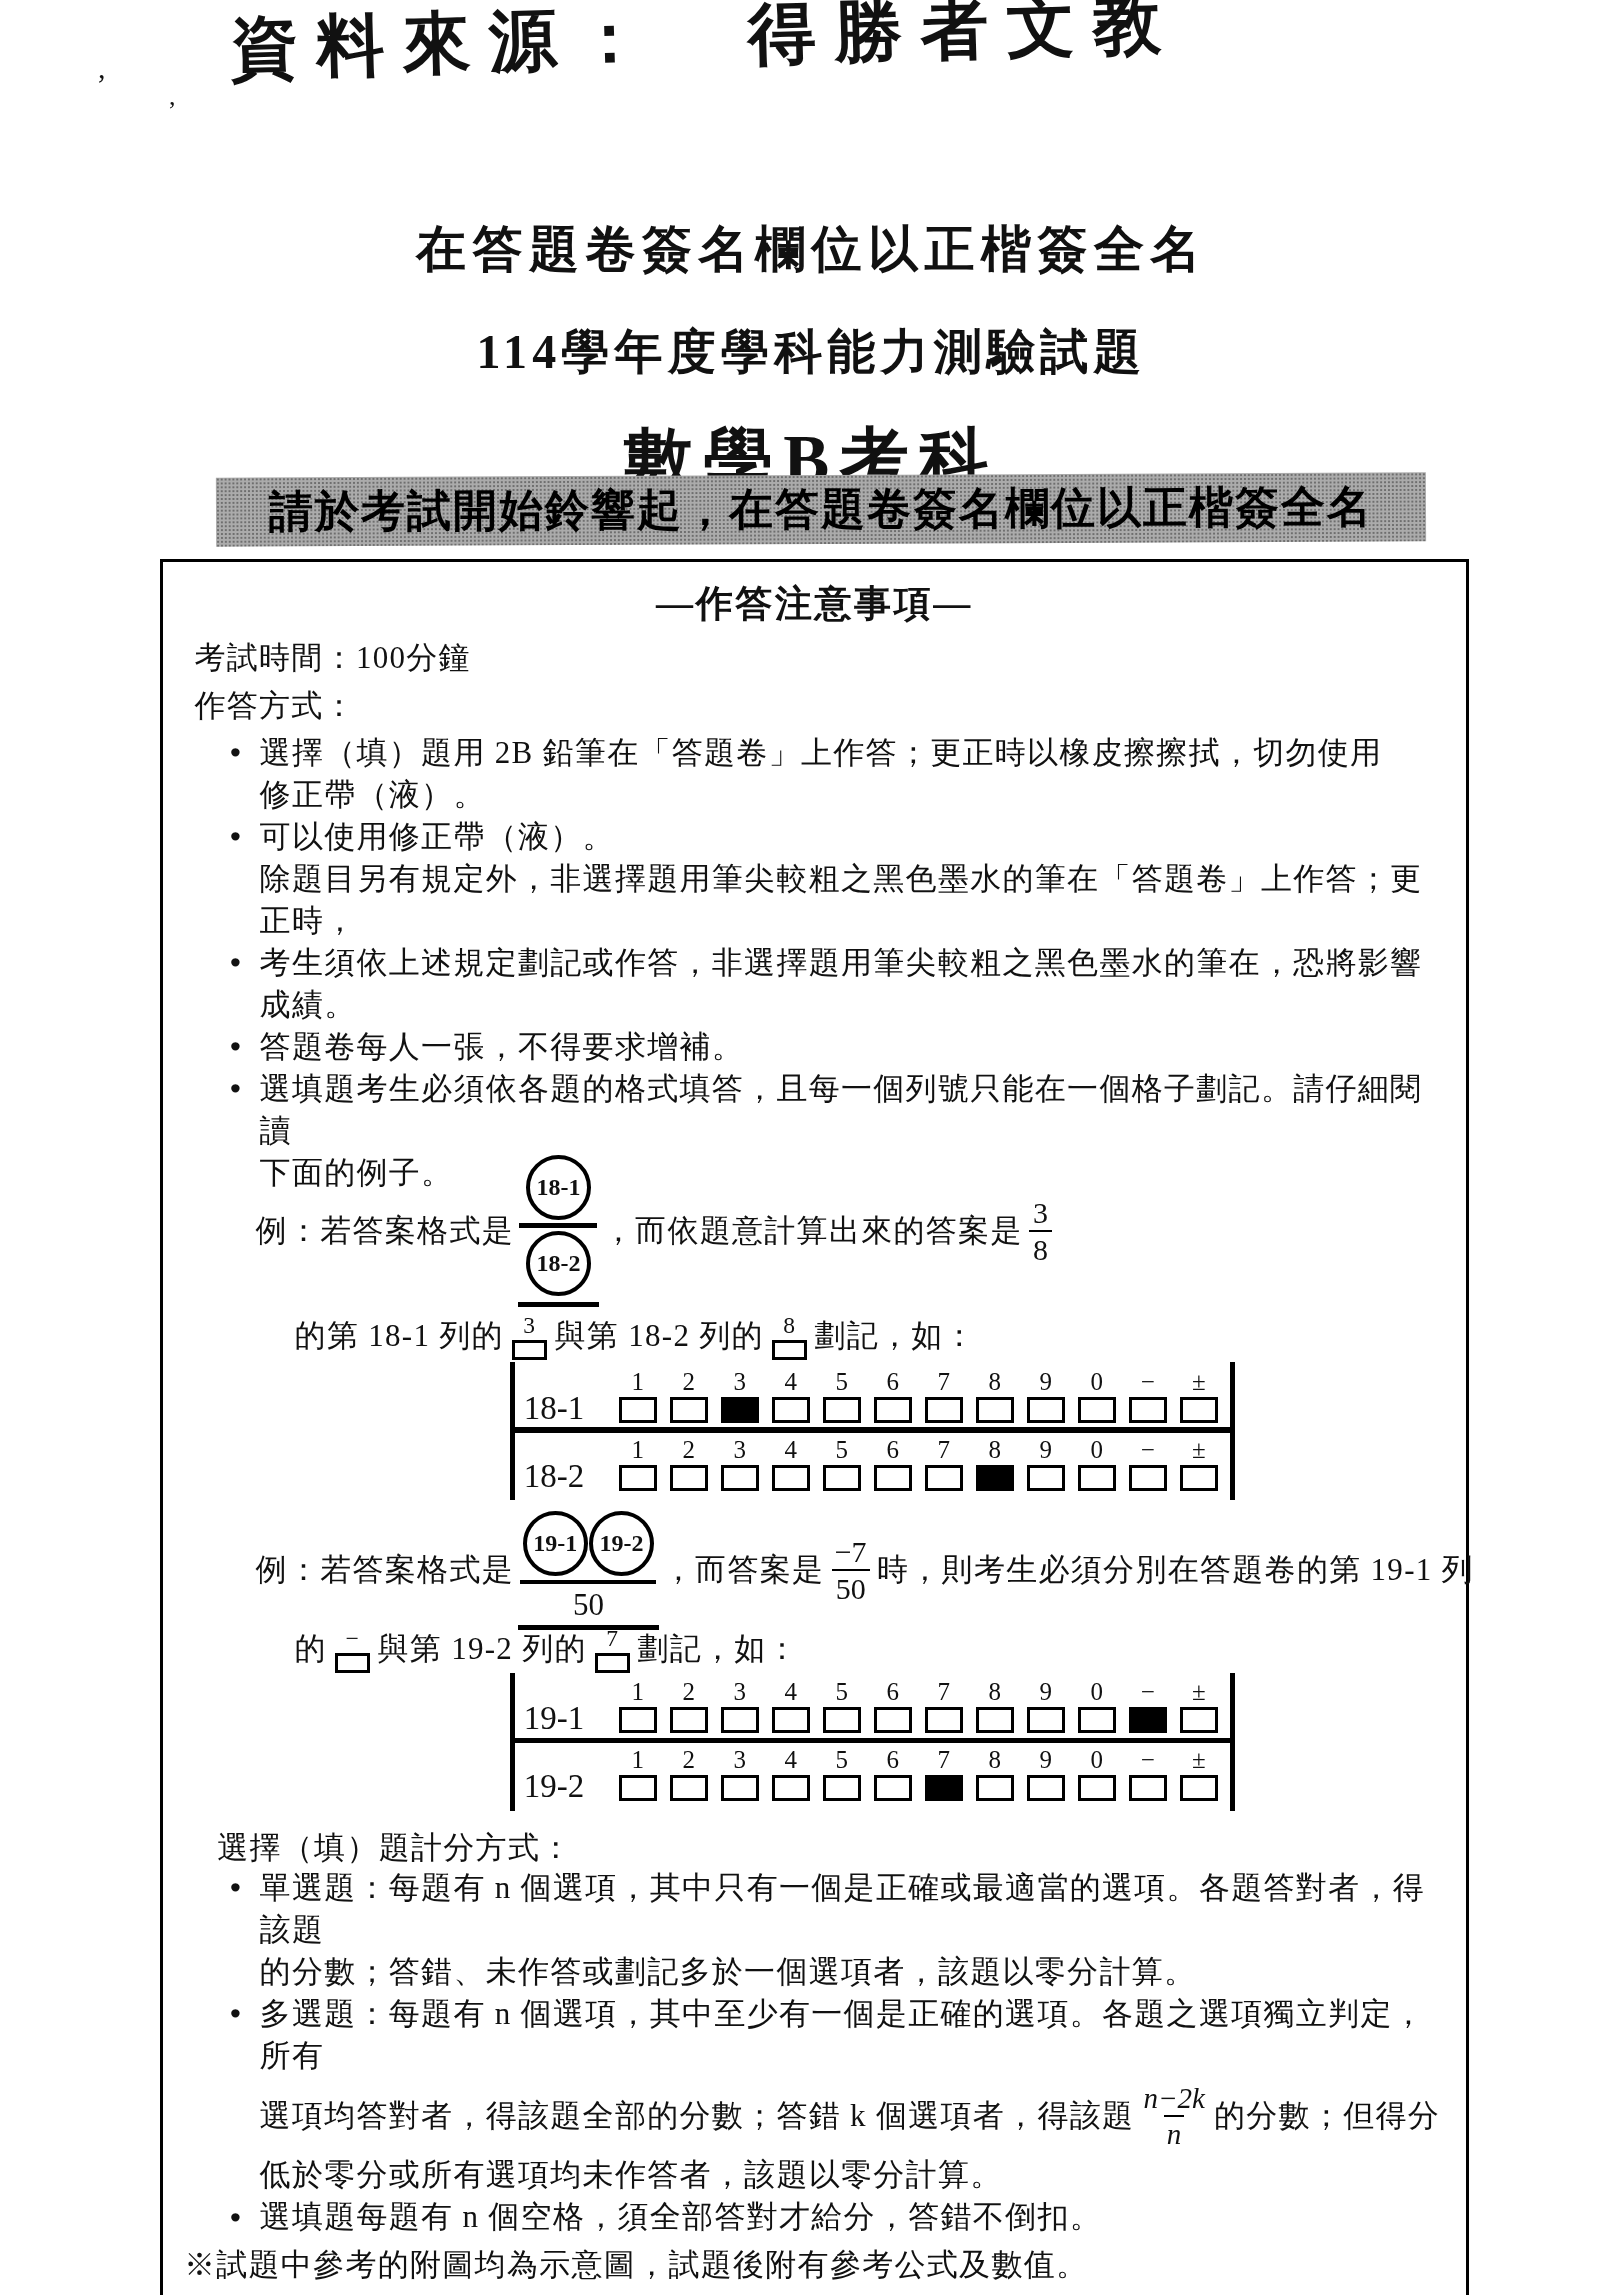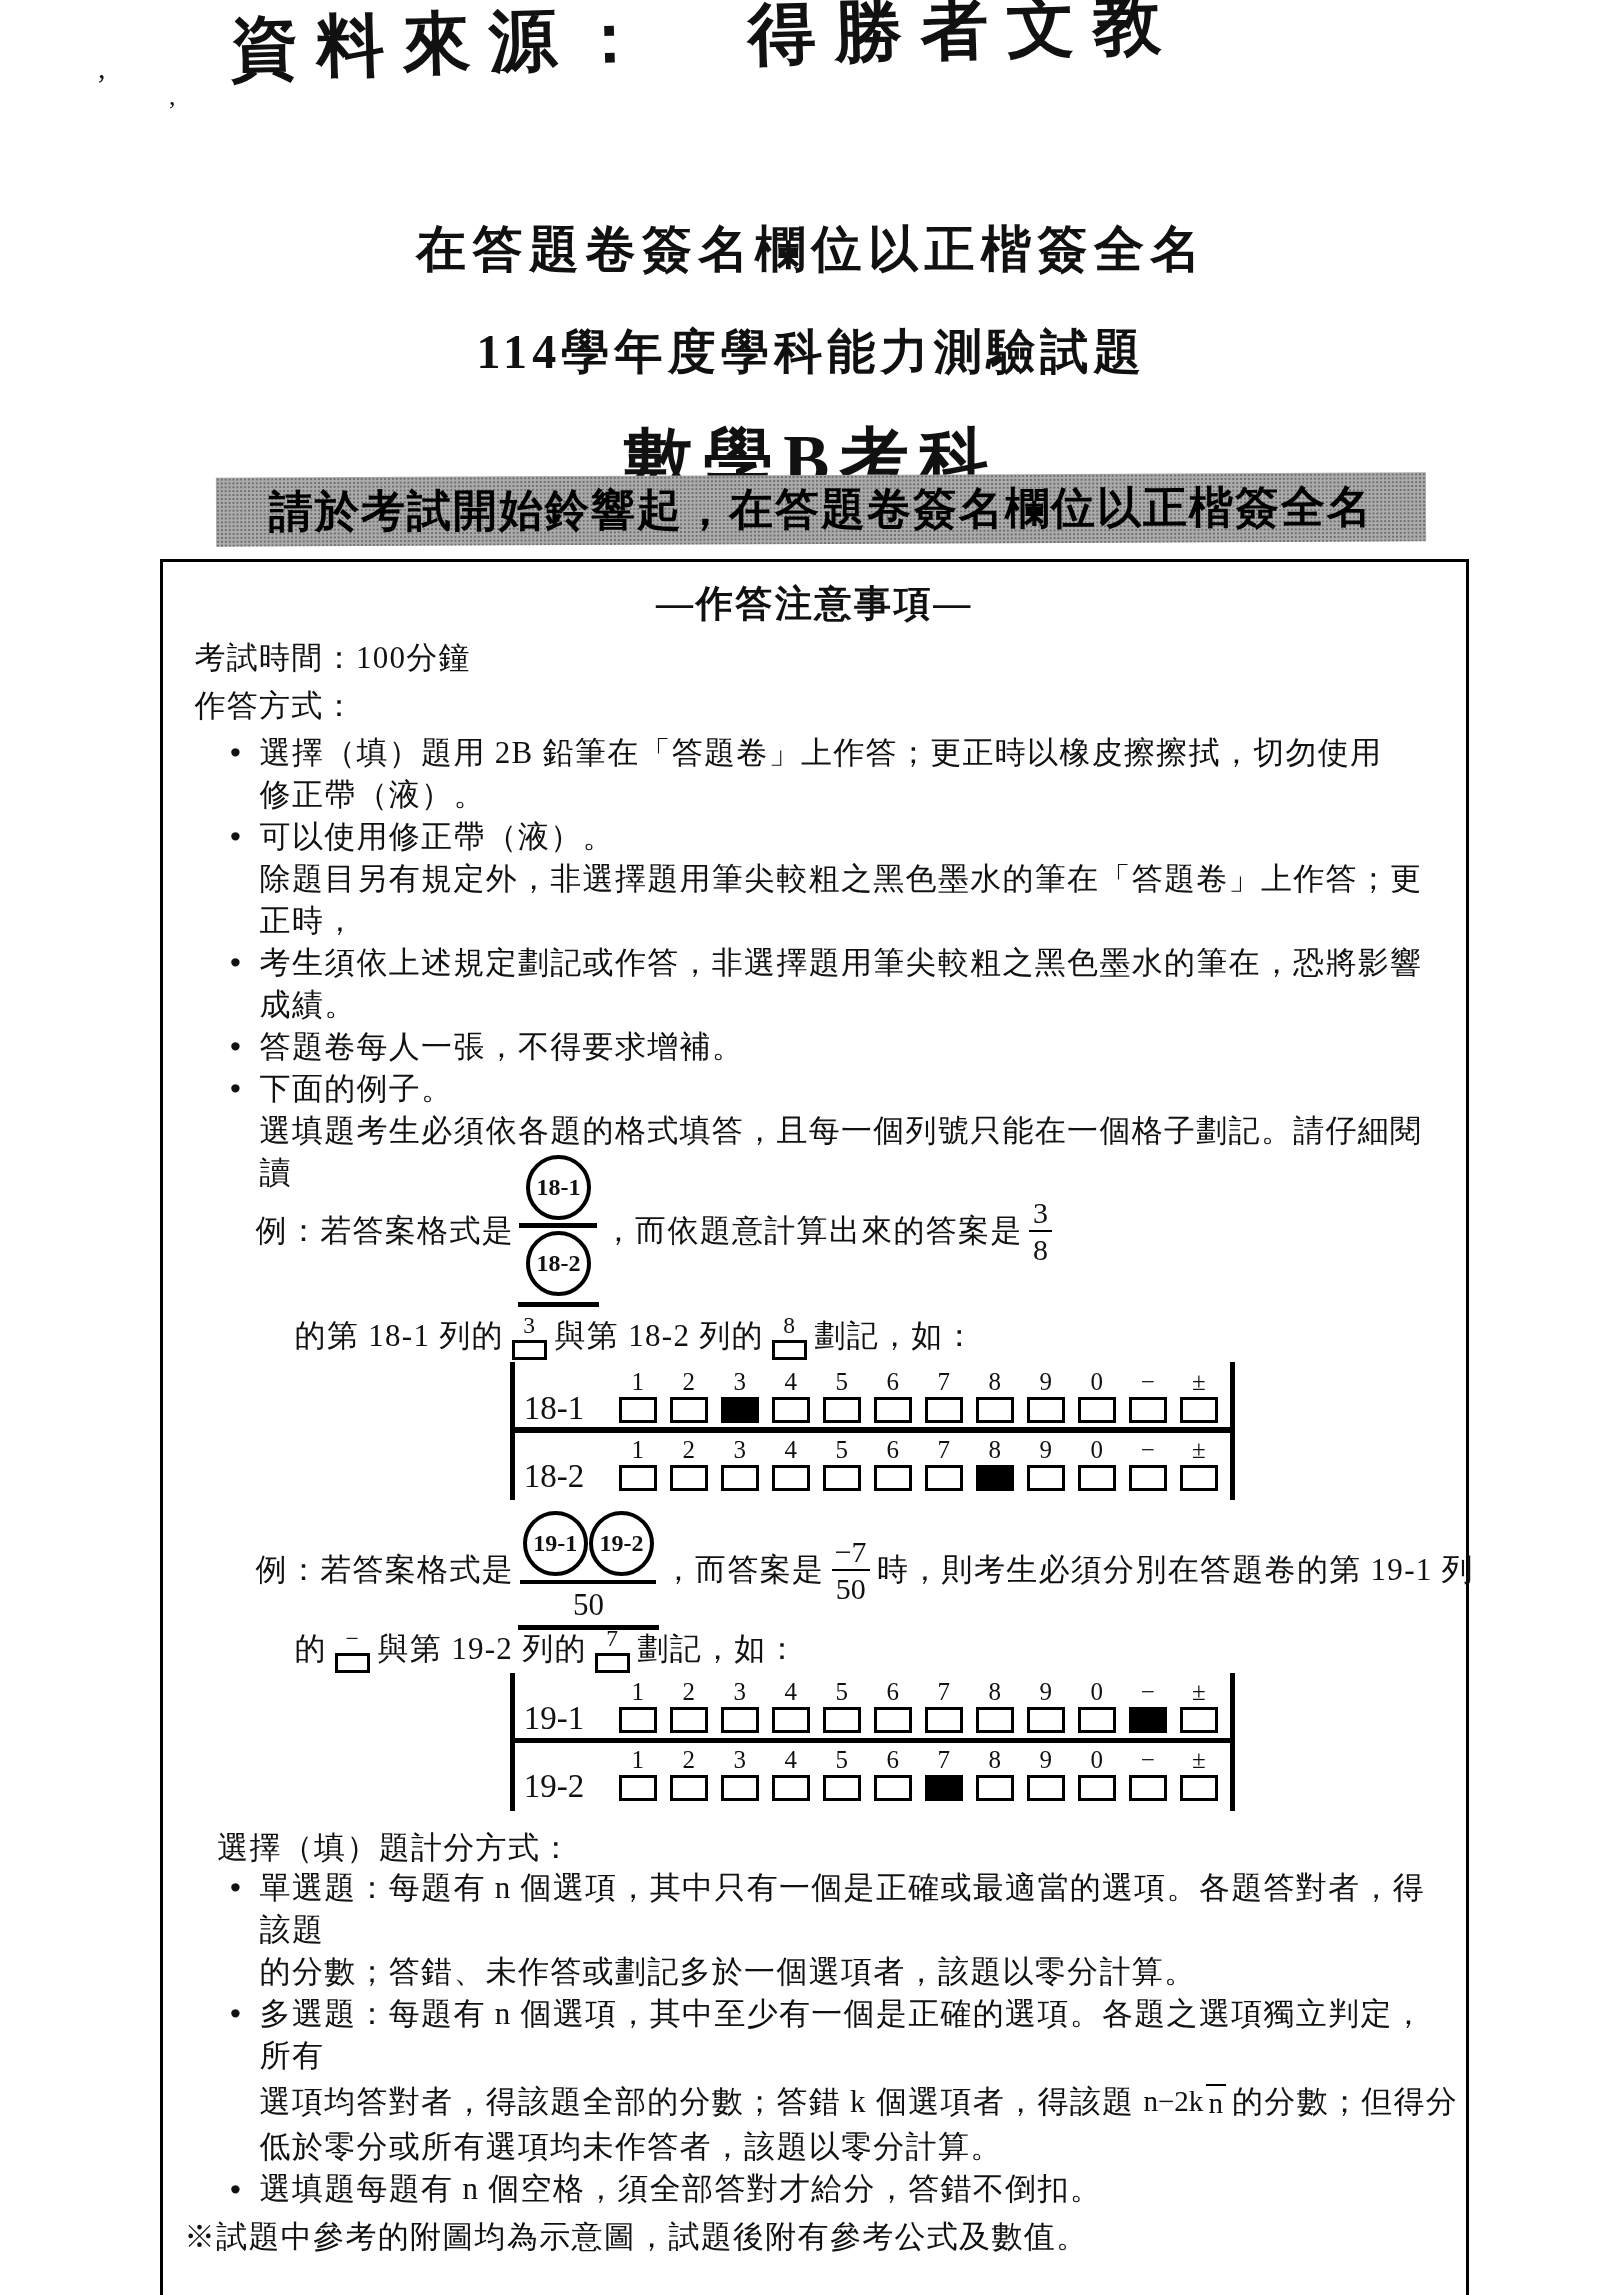--- a/index.html
+++ b/index.html
@@ -77,21 +77,21 @@
   .grid-2 { margin-top:0; }
   .grid-row { display:flex; align-items:flex-end; column-gap:13px; }
   .grid-row-label { font-size:33px; width:82px; line-height:30px; padding-bottom:0; }
   .grid-cell { display:flex; flex-direction:column; align-items:center; width:38px; }
   .cell-label { font-size:25px; line-height:26px; }
   .cell-box { width:38px; height:26px; border:3.9px solid #000; margin-top:2px; background:#fff; }
   .cell-box.filled { background:#000; }
   .grid-divider { height:5.2px; background:#000; margin:4.6px -11.8px 4.6px -9.2px; }
   
   .scoring-title { font-size:31px; letter-spacing:1.3px; margin-top:17px; padding-left:2.6px; line-height:39px;margin-left:32px; }
-  .score-frac { display:inline-flex; flex-direction:row; margin:0 6.5px; }
+  .score-frac { display:inline-flex; flex-direction:column; align-items:center; margin:0 6.5px; font-style:italic; }
   .score-frac .num { font-size:29px; line-height:34px; padding:0 2.6px; }
   .score-frac .den { font-size:29px; line-height:34px; padding:0 2.6px; border-top:2.6px solid #000; }
   .multi-frac-line { display:flex; align-items:center; padding-left:77px; margin:3.9px 0; }
   .multi-frac-line .bline { white-space:nowrap; }
   .footnote { font-size:31px; letter-spacing:1.3px; line-height:42px; margin-top:5.2px; padding-left:1.3px; }
 </style>
 </head>
 <body>
 
 <div class="page">
@@ -130,22 +130,22 @@
         <span class="bmark">●</span>
         <div class="bline">考生須依上述規定劃記或作答，非選擇題用筆尖較粗之黑色墨水的筆在，恐將影響</div>
         <div class="bline">成績。</div>
       </div>
       <div class="bullet">
         <span class="bmark">●</span>
         <div class="bline">答題卷每人一張，不得要求增補。</div>
       </div>
       <div class="bullet">
         <span class="bmark">●</span>
+        <div class="bline">選填題考生必須依各題的格式填答，且每一個列號只能在一個格子劃記。請仔細閱讀</div>
         <div class="bline">下面的例子。</div>
-        <div class="bline">選填題考生必須依各題的格式填答，且每一個列號只能在一個格子劃記。請仔細閱讀</div>
       </div>
     </div>
 
     
     <div class="ex-row ex1-row">
       <span class="ex-text">例：若答案格式是</span>
       <span class="fmt-stack">
         <span class="circle">18-1</span>
         <span class="fbar fbar-1a"></span>
         <span class="circle">18-2</span>

